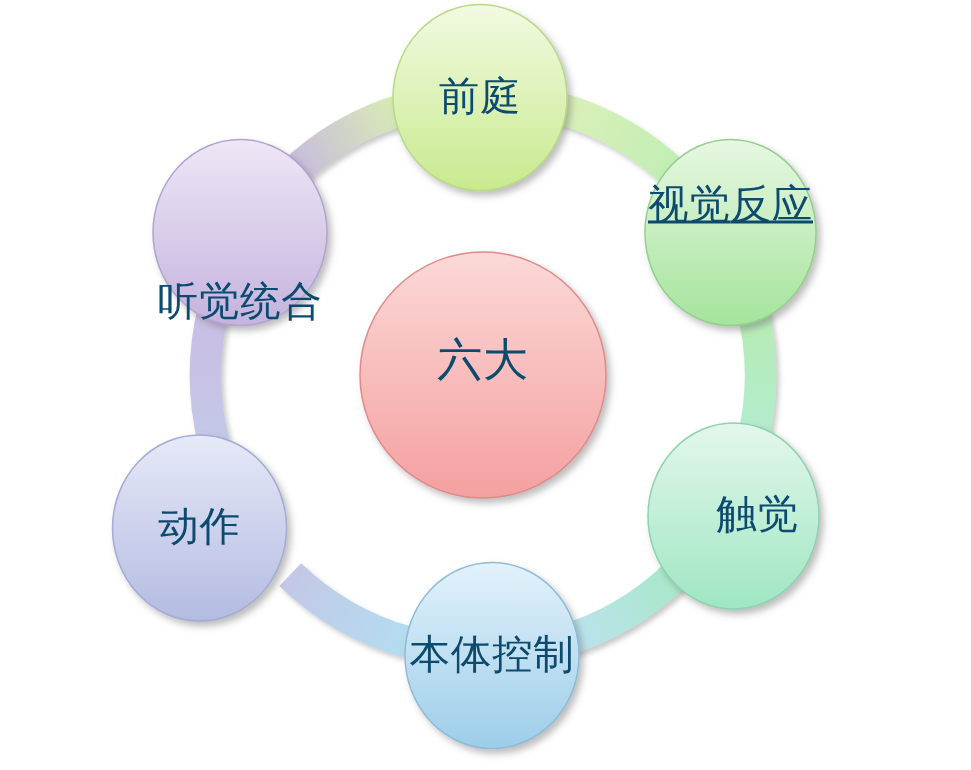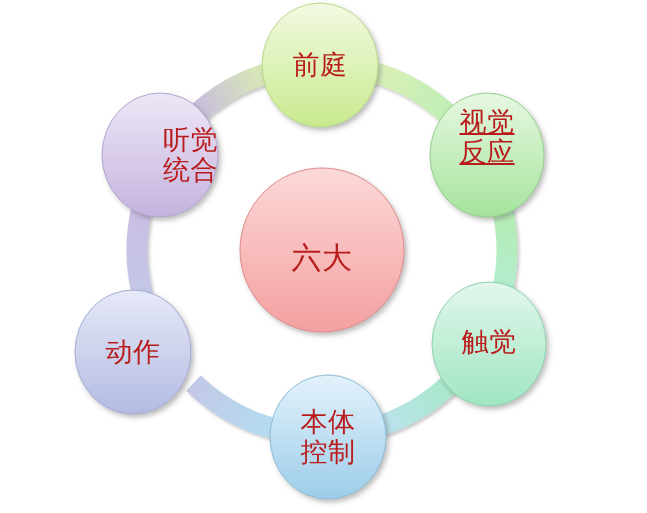--- a/index.html
+++ b/index.html
@@ -24,26 +24,26 @@
   #cycle-svg {
     position: absolute;
     left: 0;
     top: 0;
     width: 647px;
     height: 513px;
   }
   .node-label {
     position: absolute;
     display: flex;
-    flex-direction: column;
+    flex-direction: row;
     align-items: center;
     justify-content: center;
     text-align: center;
     pointer-events: none;
-    color: #b91c1c;
+    color: #0c4a6e;
     line-height: 1.12;
     letter-spacing: 0.5px;
   }
   .node-label .line {
     display: block;
     white-space: nowrap;
   }
   .satellite-label {
     font-size: 27px;
   }
@@ -136,31 +136,31 @@
       </g>
   </svg>
   <div id="label-layer">
       <div class="node-label satellite-label" style="left: 262px; top: 3px; width: 116px; height: 124px;">
         <span class="line">前庭</span>
       </div>
       <div class="node-label satellite-label" style="left: 430px; top: 75px; width: 114px; height: 124px; text-decoration: underline;">
         <span class="line">视觉</span>
         <span class="line">反应</span>
       </div>
-      <div class="node-label satellite-label" style="left: 432px; top: 282px; width: 114px; height: 124px; font-family: Liberation Mono, monospace;">
+      <div class="node-label satellite-label" style="left: 448px; top: 282px; width: 114px; height: 124px;">
         <span class="line">触觉</span>
       </div>
       <div class="node-label satellite-label" style="left: 270px; top: 375px; width: 116px; height: 124px;">
         <span class="line">本体</span>
         <span class="line">控制</span>
       </div>
       <div class="node-label satellite-label" style="left: 75px; top: 290px; width: 116px; height: 124px;">
         <span class="line">动作</span>
       </div>
       <div class="node-label satellite-label" style="left: 102px; top: 93px; width: 116px; height: 124px; align-items: flex-end;">
         <span class="line">听觉</span>
         <span class="line">统合</span>
       </div>
-      <div class="node-label hub-label" style="left: 240px; top: 176px; width: 164px; height: 164px;">
+      <div class="node-label hub-label" style="left: 240px; top: 159px; width: 164px; height: 164px;">
         <span class="line">六大</span>
       </div>
     </div>
 </div>
 
 </body></html>

